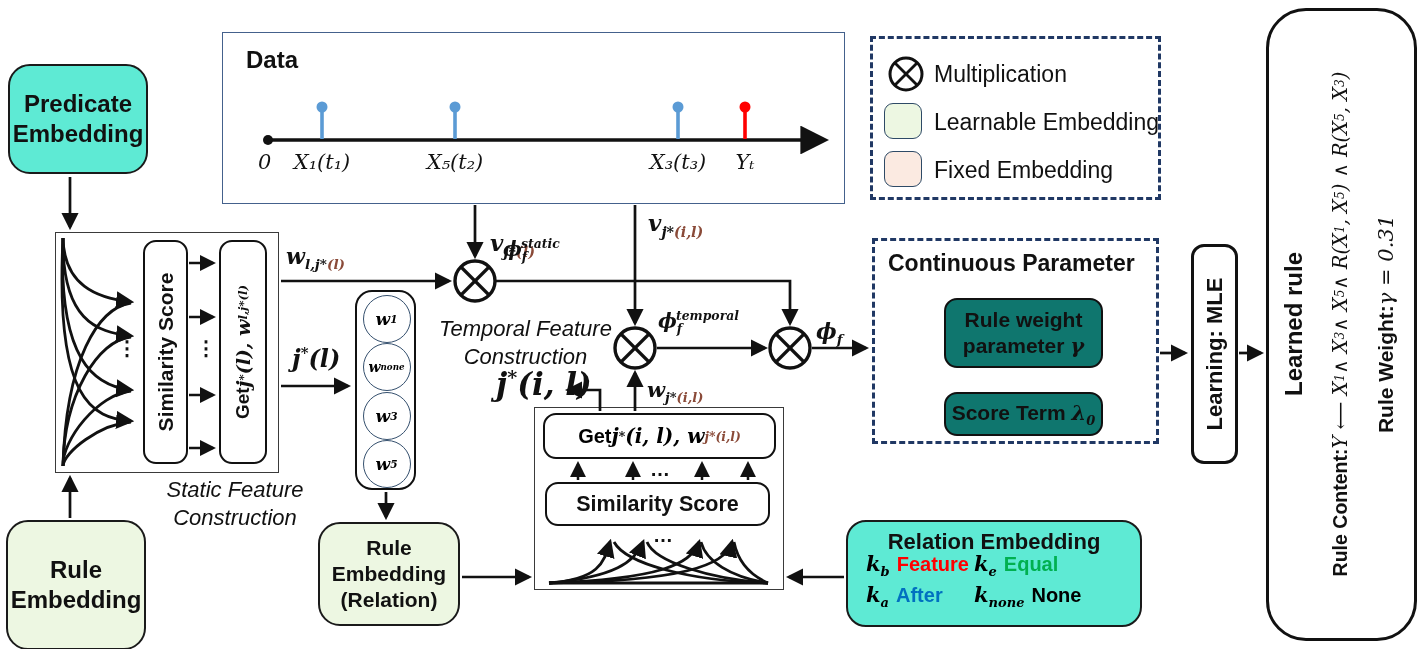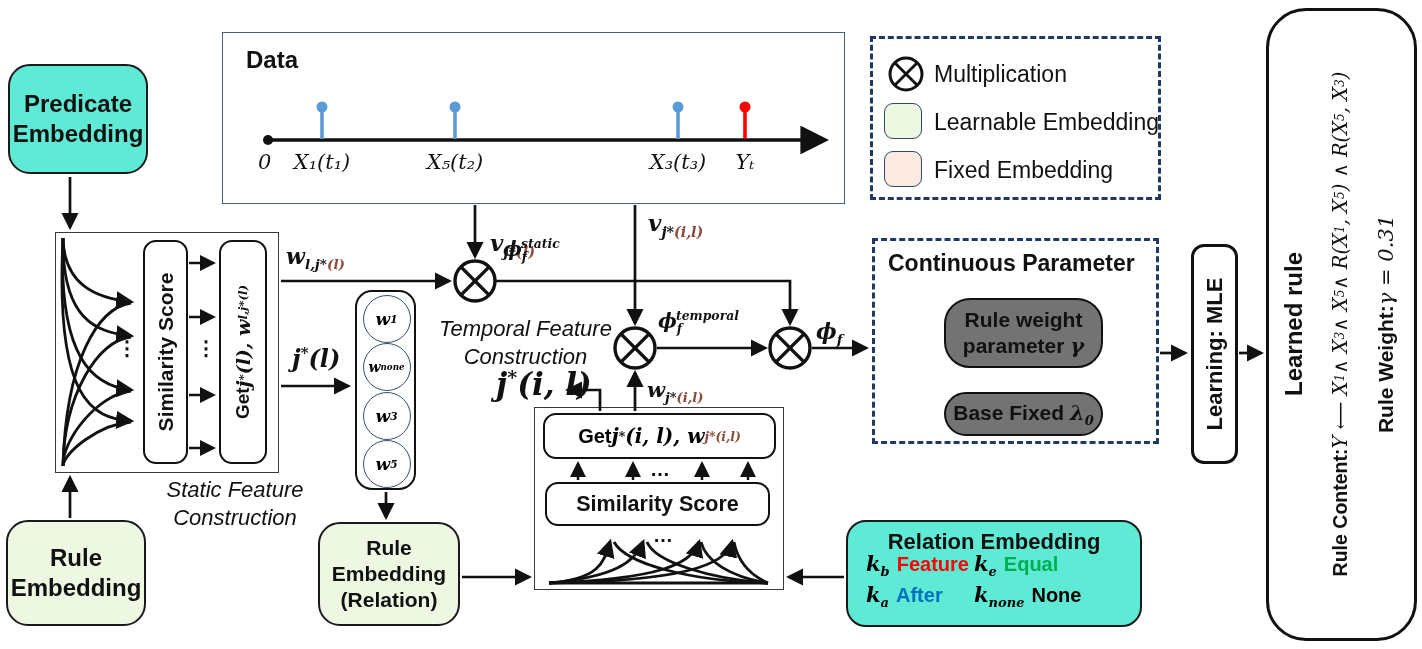--- a/index.html
+++ b/index.html
@@ -2,21 +2,21 @@
 <html><head>
 <meta charset="utf-8">
 <style>
   html,body { margin:0; padding:0; background:#fff; }
   #canvas { position:relative; width:1422px; height:649px; background:#fff;
             font-family:"Liberation Sans", sans-serif; overflow:hidden; }
   svg#wires { position:absolute; left:0; top:0; z-index:6; pointer-events:none; }
   .bx { position:absolute; box-sizing:border-box; z-index:2; }
   .pink  { background:#5eead4; border:2.6px solid #1a1a1a; border-radius:22px; }
   .green { background:#EDF7E2; border:2.4px solid #1a1a1a; border-radius:22px; }
-  .blue  { background:#737373; border:2.6px solid #111; border-radius:26px; }
+  .blue  { background:#0f766e; border:2.6px solid #111; border-radius:13px; }
   .plain { border:1.7px solid #3a3a3a; background:#fff; }
   .round { border:2.7px solid #111; border-radius:13px; background:#fff; }
   .dash  { border:3.4px dashed #203864; background:#fff; }
   .cflex { display:flex; align-items:center; justify-content:center; text-align:center; }
   .b { font-weight:bold; color:#111; }
   .lbl { position:absolute; z-index:4; white-space:nowrap; color:#111; }
   .mi { font-family:"DejaVu Serif", serif; font-style:italic; font-weight:bold; }
   .tg { font-family:"Liberation Sans", sans-serif; font-style:normal; font-weight:bold; }
   .nw { font-weight:normal; }
   .mrn { color:#8a4a38; }
@@ -39,21 +39,21 @@
   .relk { font-family:"DejaVu Serif", serif; font-style:italic; font-size:21px; }
   .relw { font-weight:bold; margin-left:7px; }
 </style>
 </head>
 <body>
 
 <div id="canvas">
 
   <div class="bx pink cflex b" style="left:8px;top:64px;width:140px;height:110px;font-size:24px;line-height:1.25;">Predicate Embedding</div>
 
-  <div class="bx green cflex b" style="left:6px;top:520px;width:140px;height:106px;font-size:24px;line-height:1.25;">Rule Embedding</div>
+  <div class="bx green cflex b" style="left:6px;top:520px;width:140px;height:130px;font-size:24px;line-height:1.25;">Rule Embedding</div>
 
   <div class="bx plain" style="left:55px;top:232px;width:224px;height:241px;"></div>
   <div class="bx round" style="left:143px;top:240px;width:45px;height:224px;"></div>
   <div class="vcol b" style="left:53.5px;top:337px;width:224px;height:30px;font-size:21px;">Similarity Score</div>
   <div class="bx round" style="left:219px;top:240px;width:48px;height:224px;"></div>
   <div class="vcol mi" style="left:131px;top:337px;width:224px;height:30px;font-size:19px;">
       <span class="tg">Get </span>
       <span class="mi">j</span>
       <sup class="mi">*</sup>
       <span class="mi">(l), w</span>
@@ -131,21 +131,21 @@
     <div class="relcell"><span class="relk"><span class="mi">k</span><sub class="mi">a</sub></span><span class="relw" style="color: rgb(0, 112, 192);">After</span></div>
     <div class="relcell"><span class="relk"><span class="mi">k</span><sub class="mi">none</sub></span><span class="relw" style="color: rgb(0, 0, 0);">None</span></div>
   </div>
 
   <div class="bx dash" style="left:872px;top:238px;width:287px;height:206px;background:transparent;"></div>
   <div class="lbl b" style="left:888px;top:250px;font-size:23px;">Continuous Parameter</div>
   <div class="bx blue cflex b" style="left:944px;top:298px;width:159px;height:70px;font-size:21px;line-height:1.25;white-space:normal;">
       <span class="mi" style="font-style:normal;"><span class="tg">Rule weight parameter </span><span class="mi">γ</span></span>
     </div>
   <div class="bx blue cflex b" style="left:944px;top:392px;width:159px;height:44px;font-size:21px;">
-      <span><span class="tg">Base Fixed </span><span class="mi">λ</span><sub class="mi">0</sub></span>
+      <span><span class="tg">Score Term </span><span class="mi">λ</span><sub class="mi">0</sub></span>
     </div>
 
   <div class="bx round" style="left:1191px;top:244px;width:47px;height:220px;border-width:3px;"></div>
   <div class="vcol b" style="left:1104.5px;top:339px;width:220px;height:30px;font-size:22px;">Learning: MLE</div>
 
   <div class="bx" style="left:1266px;top:8px;width:151px;height:633px;border:3.6px solid #111;border-radius:40px;background:#fff;"></div>
   <div class="vcol b" style="left:984px;top:308px;width:620px;height:32px;font-size:24px;">Learned rule</div>
   <div class="vcol mi" style="left:1030px;top:309px;width:620px;height:30px;font-size:19.5px;">
       <span class="tg">Rule Content: </span>
       <span class="mi nw">Y ⟵ X</span>

